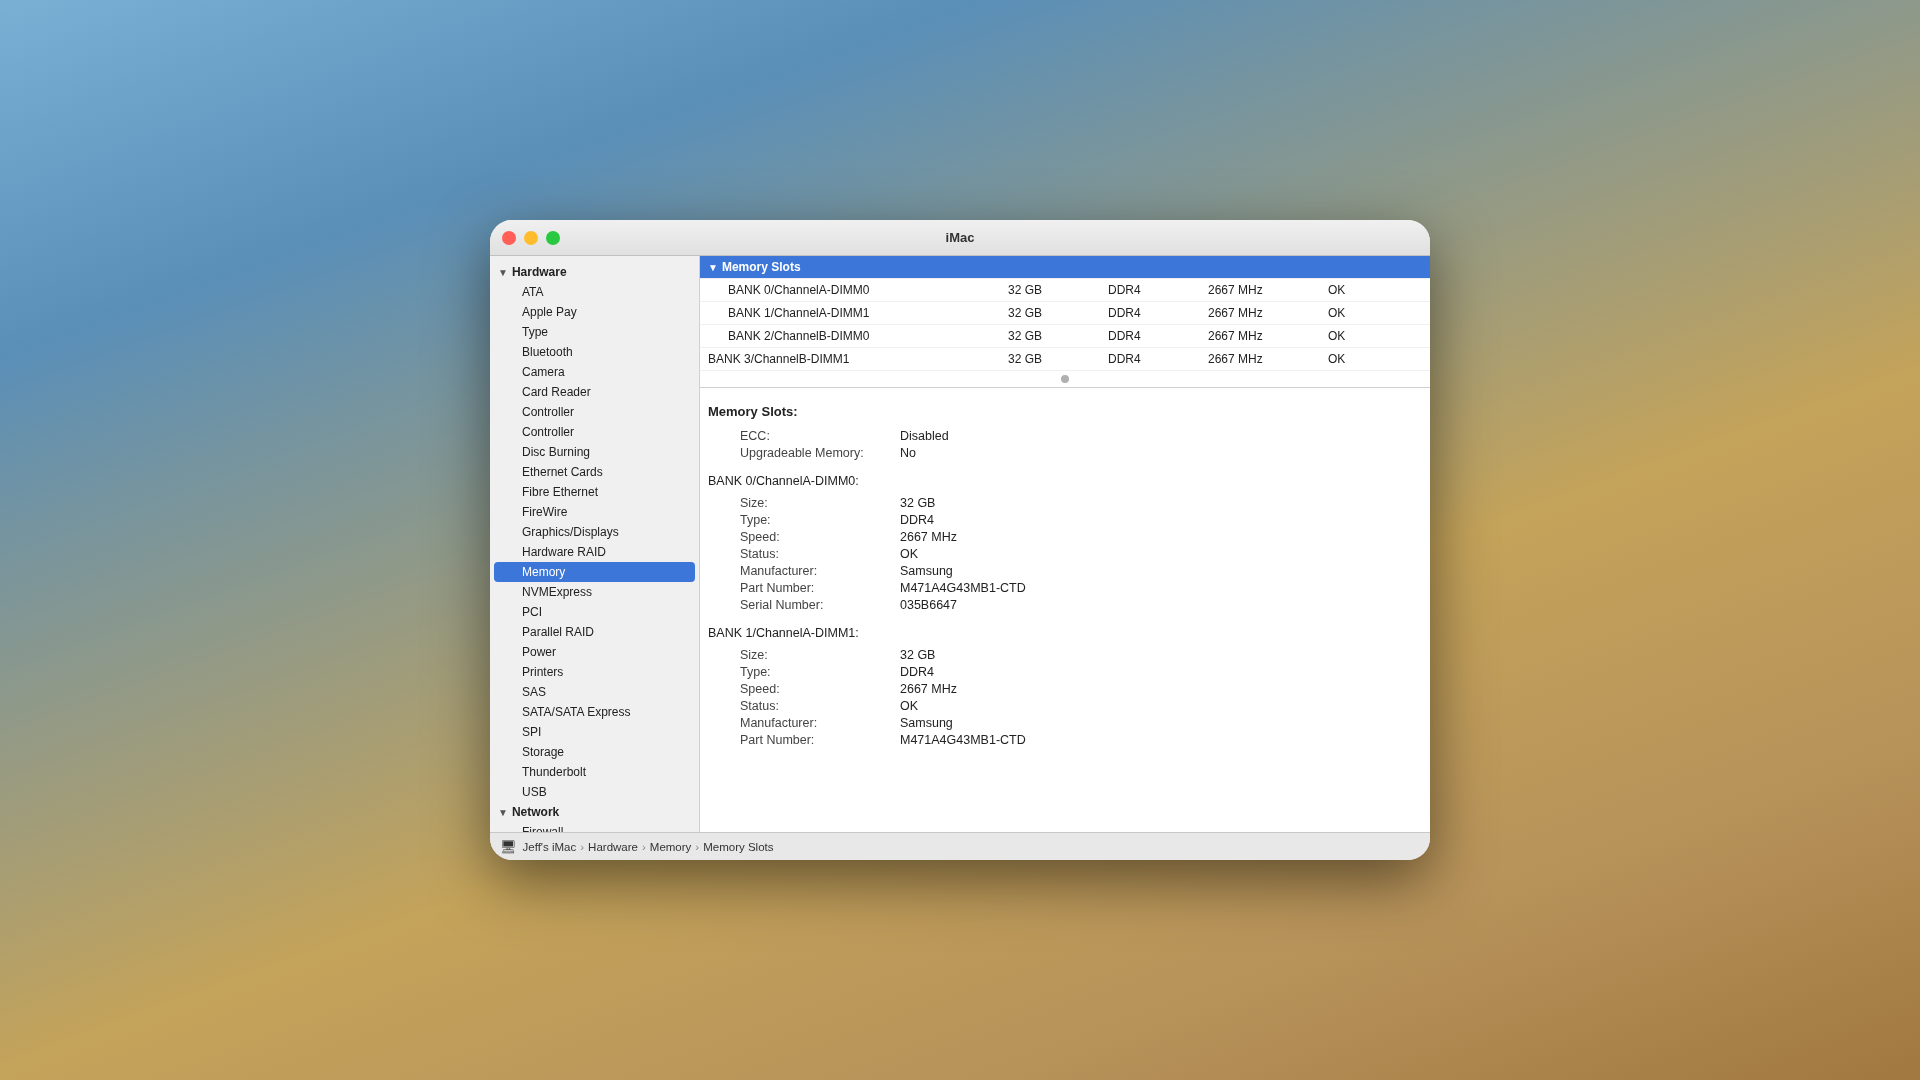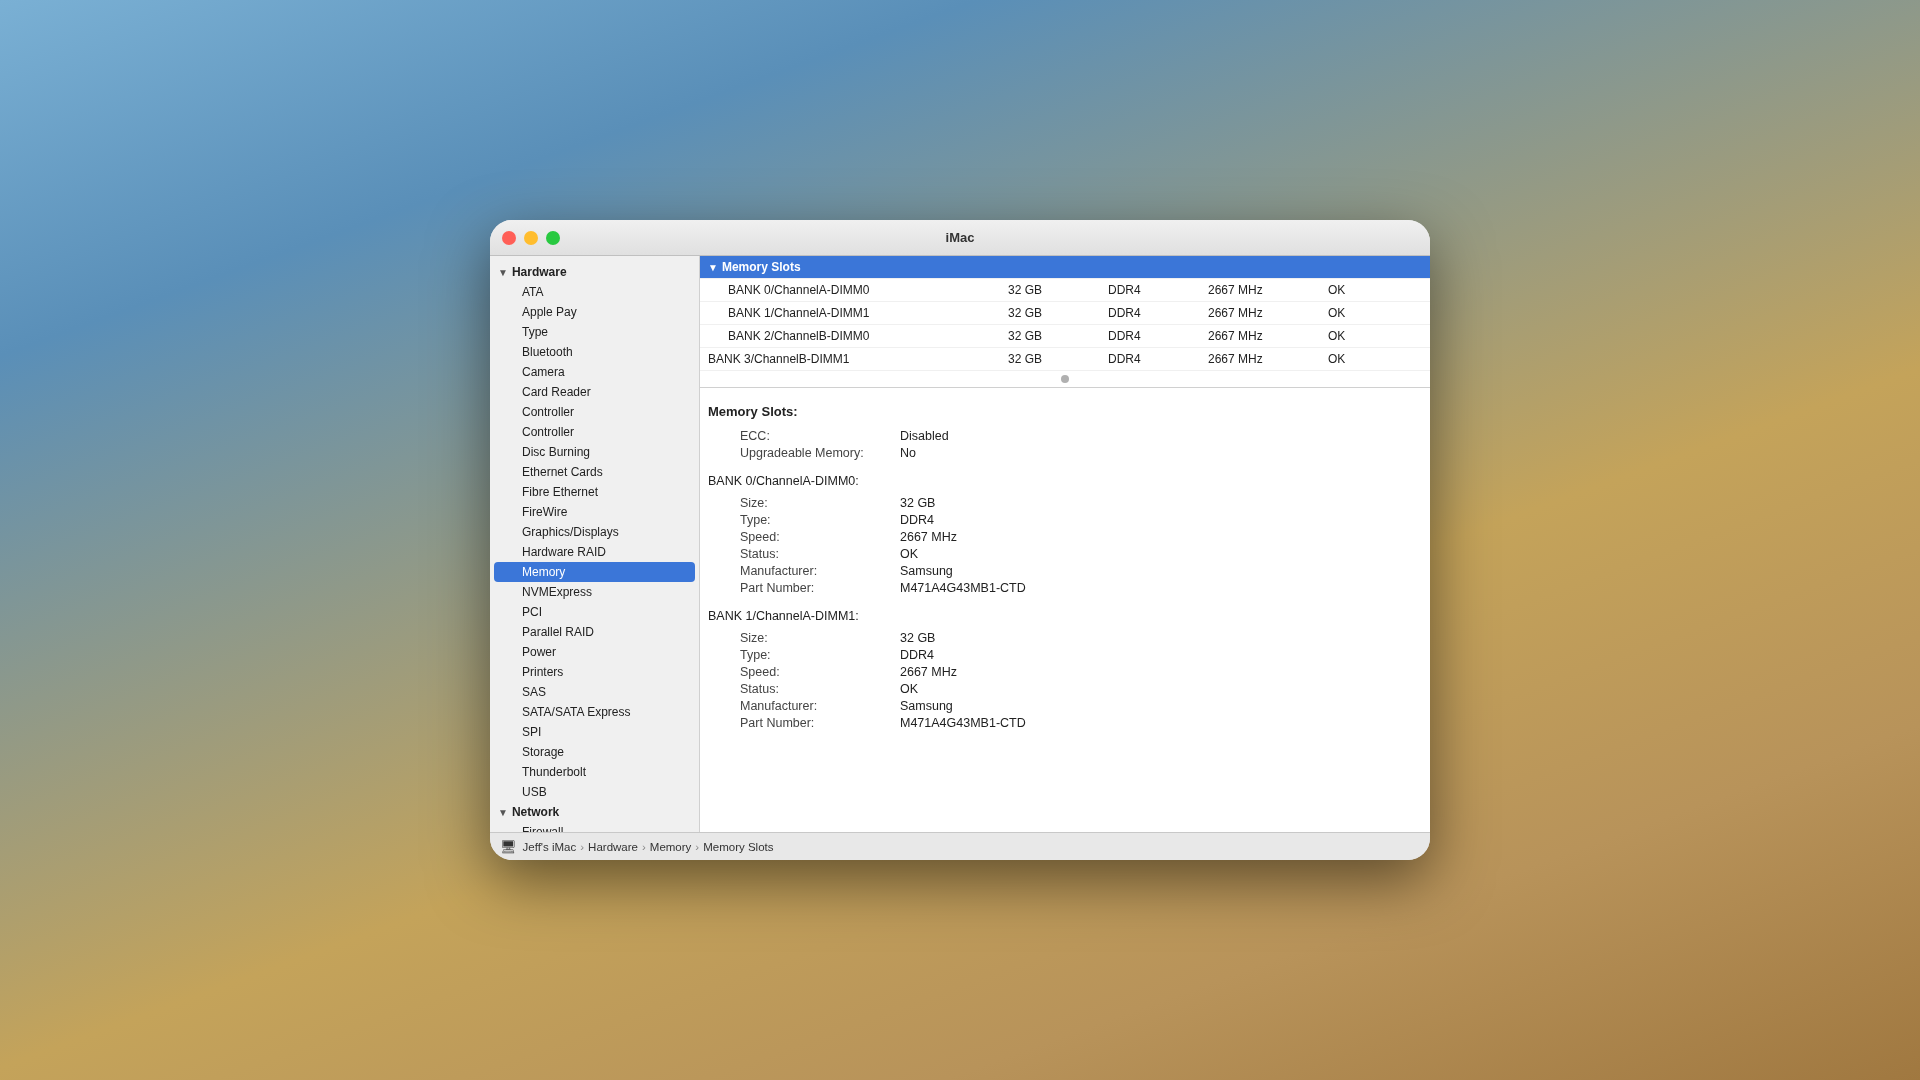--- a/index.html
+++ b/index.html
@@ -466,20 +466,24 @@
           <span class="detail-value">OK</span>
         </div>
         <div class="detail-row">
           <span class="detail-label">Manufacturer:</span>
           <span class="detail-value">Samsung</span>
         </div>
         <div class="detail-row">
           <span class="detail-label">Part Number:</span>
           <span class="detail-value">M471A4G43MB1-CTD</span>
         </div>
+        <div class="detail-row">
+          <span class="detail-label">Serial Number:</span>
+          <span class="detail-value">035B6647</span>
+        </div>
 
         <div class="bank-title">BANK 1/ChannelA-DIMM1:</div>
         <div class="detail-row">
           <span class="detail-label">Size:</span>
           <span class="detail-value">32 GB</span>
         </div>
         <div class="detail-row">
           <span class="detail-label">Type:</span>
           <span class="detail-value">DDR4</span>
         </div>

